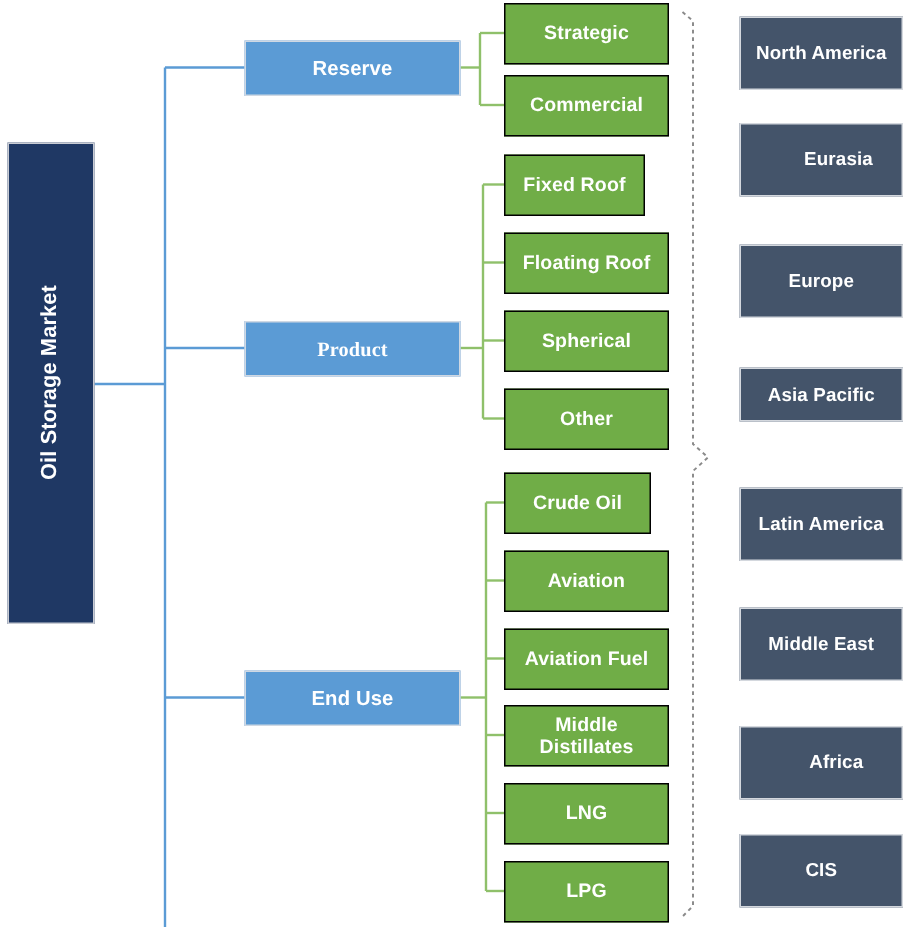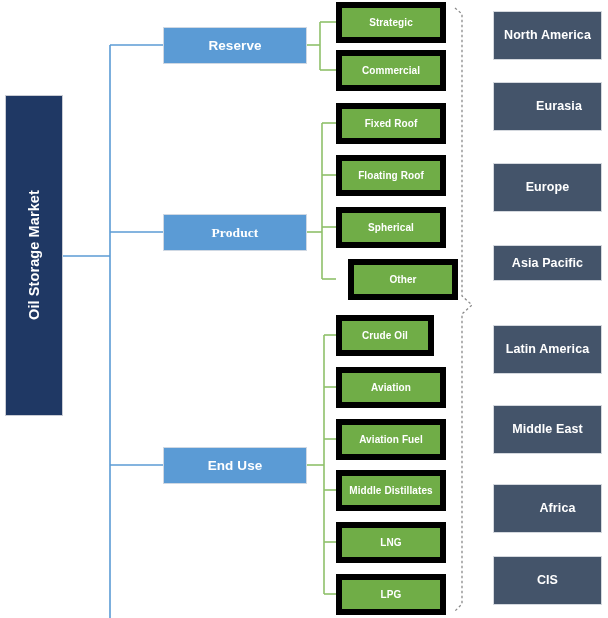--- a/index.html
+++ b/index.html
@@ -36,22 +36,22 @@
     font-size: 14.5px;
     border: 1px solid #c9ccd4;
   }
   .cat-box {
     background: #5b9bd5;
     font-size: 13.5px;
     border: 1px solid #cfd8e3;
   }
   .sub-box {
     background: #70ad47;
-    font-size: 10px;
-    border: 6px solid #000000;
+    font-size: 13px;
+    border: 1px solid #000000;
     padding: 0 4px;
   }
   .region-box {
     background: #44546a;
     font-size: 12.5px;
     border: 1px solid #d4d8de;
   }
   svg.connectors {
     position: absolute;
     left: 0;
@@ -112,24 +112,24 @@
 
   <div>
     <div class="box cat-box" style="left: 163px; top: 27px; width: 144px; height: 37px;">Reserve</div>
     <div class="box cat-box" style="left: 163px; top: 214px; width: 144px; height: 37px; font-family: Liberation Serif, serif;">Product</div>
     <div class="box cat-box" style="left: 163px; top: 447px; width: 144px; height: 37px;">End Use</div>
   </div>
 
   <div>
     <div class="box sub-box" style="left: 336px; top: 2px; width: 110px; height: 41px;">Strategic</div>
     <div class="box sub-box" style="left: 336px; top: 50px; width: 110px; height: 41px;">Commercial</div>
-    <div class="box sub-box" style="left: 336px; top: 103px; width: 110px; height: 41px;">Fixed Roof</div>
+    <div class="box sub-box" style="left: 336px; top: 103px; width: 94px; height: 41px;">Fixed Roof</div>
     <div class="box sub-box" style="left: 336px; top: 155px; width: 110px; height: 41px;">Floating Roof</div>
     <div class="box sub-box" style="left: 336px; top: 207px; width: 110px; height: 41px;">Spherical</div>
-    <div class="box sub-box" style="left: 336px; top: 259px; width: 110px; height: 41px; margin-left: 12px;">Other</div>
+    <div class="box sub-box" style="left: 336px; top: 259px; width: 110px; height: 41px;">Other</div>
     <div class="box sub-box" style="left: 336px; top: 315px; width: 98px; height: 41px;">Crude Oil</div>
     <div class="box sub-box" style="left: 336px; top: 367px; width: 110px; height: 41px;">Aviation</div>
     <div class="box sub-box" style="left: 336px; top: 419px; width: 110px; height: 41px;">Aviation Fuel</div>
     <div class="box sub-box" style="left: 336px; top: 470px; width: 110px; height: 41px;">Middle Distillates</div>
     <div class="box sub-box" style="left: 336px; top: 522px; width: 110px; height: 41px;">LNG</div>
     <div class="box sub-box" style="left: 336px; top: 574px; width: 110px; height: 41px;">LPG</div>
   </div>
 
   <div>
     <div class="box region-box" style="left: 493px; top: 11px; width: 109px; height: 49px;">North America</div>

